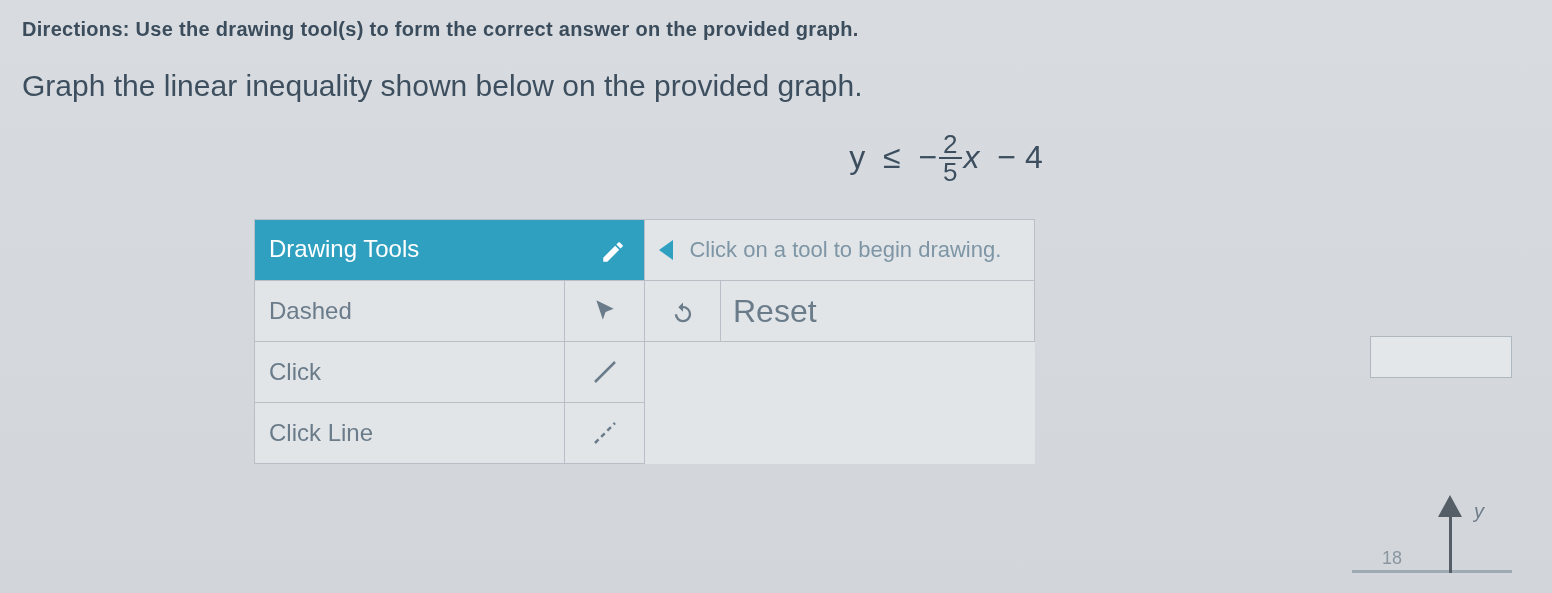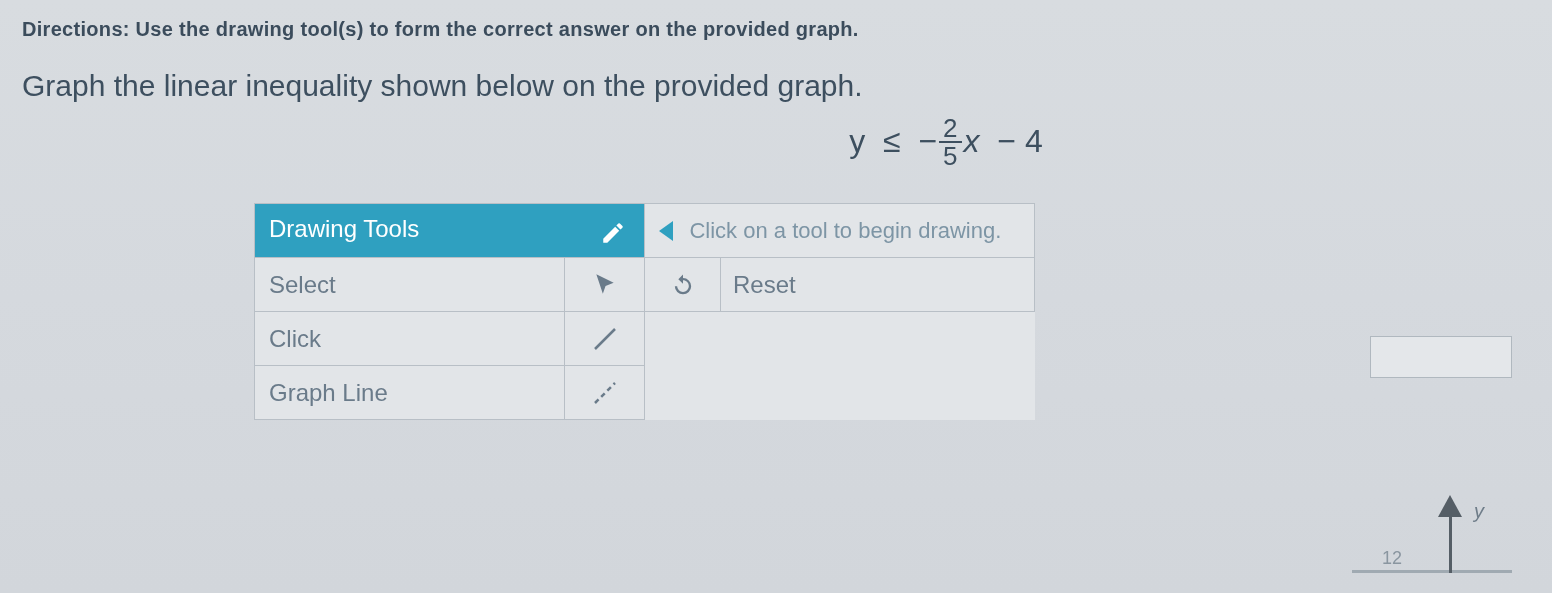--- a/index.html
+++ b/index.html
@@ -16,21 +16,21 @@
   .directions {
     font-size: 20px;
     font-weight: 600;
     color: #3b4c5c;
     letter-spacing: 0.3px;
     margin-bottom: 28px;
   }
   .prompt {
     font-size: 30px;
     color: #3d4f5f;
-    margin-bottom: 14px;
+    margin-bottom: 30px;
   }
   .inequality {
     font-size: 32px;
     color: #3d4f5f;
     text-align: center;
     margin: 0 auto 32px auto;
     width: 100%;
     padding-left: 340px;
   }
   .inequality .frac {
@@ -50,21 +50,21 @@
     margin-top: 18px;
     display: flex;
     align-items: flex-start;
   }
   .tool-table {
     border-collapse: collapse;
     background: #e2e5e8;
   }
   .tool-table td {
     border: 1px solid #b8bfc6;
-    height: 54px;
+    height: 61px;
     vertical-align: middle;
   }
   .tools-header {
     background: #2fa0c0;
     color: #fff;
     font-size: 24px;
     font-weight: 500;
     width: 390px;
     padding-left: 14px;
   }
@@ -98,21 +98,21 @@
     color: #6a7b8a;
     font-size: 24px;
   }
   .tool-icon-cell {
     width: 80px;
     text-align: center;
   }
   .reset-cell, .refresh-cell {
     background: #e2e5e8;
     color: #6a7b8a;
-    font-size: 24px;
+    font-size: 32px;
   }
   .refresh-cell { width: 76px; text-align:center; }
   .reset-cell { width: 314px; padding-left: 12px; }
   .graph-hint {
     position: absolute;
     right: 40px;
     bottom: 20px;
   }
   .graph-hint .axis-y {
     position: absolute;
@@ -191,21 +191,21 @@
                 <path fill="#fff" d="M3 17.25V21h3.75l11-11.04-3.75-3.75L3 17.25zM20.7 7.04a1 1 0 0 0 0-1.41l-2.34-2.34a1 1 0 0 0-1.41 0l-1.83 1.83 3.75 3.75 1.83-1.83z"></path>
               </svg>
       </span>
     </td>
     <td class="hint-cell" colspan="2">
       <span class="hint-arrow"></span>
       <span class="hint-text">Click on a tool to begin drawing.</span>
     </td>
   </tr>
   <tr>
-    <td class="tool-label">Select</td>
+    <td class="tool-label">Dashed</td>
     <td class="tool-icon-cell">
       <svg class="icon" width="26" height="26" viewBox="0 0 24 24">
               <path fill="#6a7b8a" d="M4 2l6 18 2.5-7L20 10 4 2z"></path>
             </svg>
     </td>
     <td class="refresh-cell">
       <svg class="icon" width="28" height="28" viewBox="0 0 24 24">
               <path fill="#6a7b8a" d="M12 6V3L8 7l4 4V8c2.76 0 5 2.24 5 5a5 5 0 0 1-5 5 5 5 0 0 1-5-5H5a7 7 0 1 0 7-7z"></path>
             </svg>
     </td>
@@ -214,32 +214,32 @@
   <tr>
     <td class="tool-label">Click</td>
     <td class="tool-icon-cell">
       <svg class="icon" width="30" height="30" viewBox="0 0 24 24">
               <line x1="4" y1="20" x2="20" y2="4" stroke="#6a7b8a" stroke-width="2"></line>
             </svg>
     </td>
     <td colspan="2" rowspan="2" style="border:none;background:transparent;"></td>
   </tr>
   <tr>
-    <td class="tool-label">Graph Line</td>
+    <td class="tool-label">Click Line</td>
     <td class="tool-icon-cell">
       <svg class="icon" width="30" height="30" viewBox="0 0 24 24">
               <line x1="4" y1="20" x2="20" y2="4" stroke="#6a7b8a" stroke-width="2" stroke-dasharray="4 3"></line>
             </svg>
     </td>
   </tr>
 </tbody>
     </table>
 </div>
 
 <div class="delete-box"></div>
 
 <div class="graph-hint">
   <div class="axis-x"></div>
   <div class="axis-y"></div>
   <div class="arrow-up"></div>
   <div class="ylabel">y</div>
-  <div class="ten">12</div>
+  <div class="ten">18</div>
 </div>
 
 </body></html>

